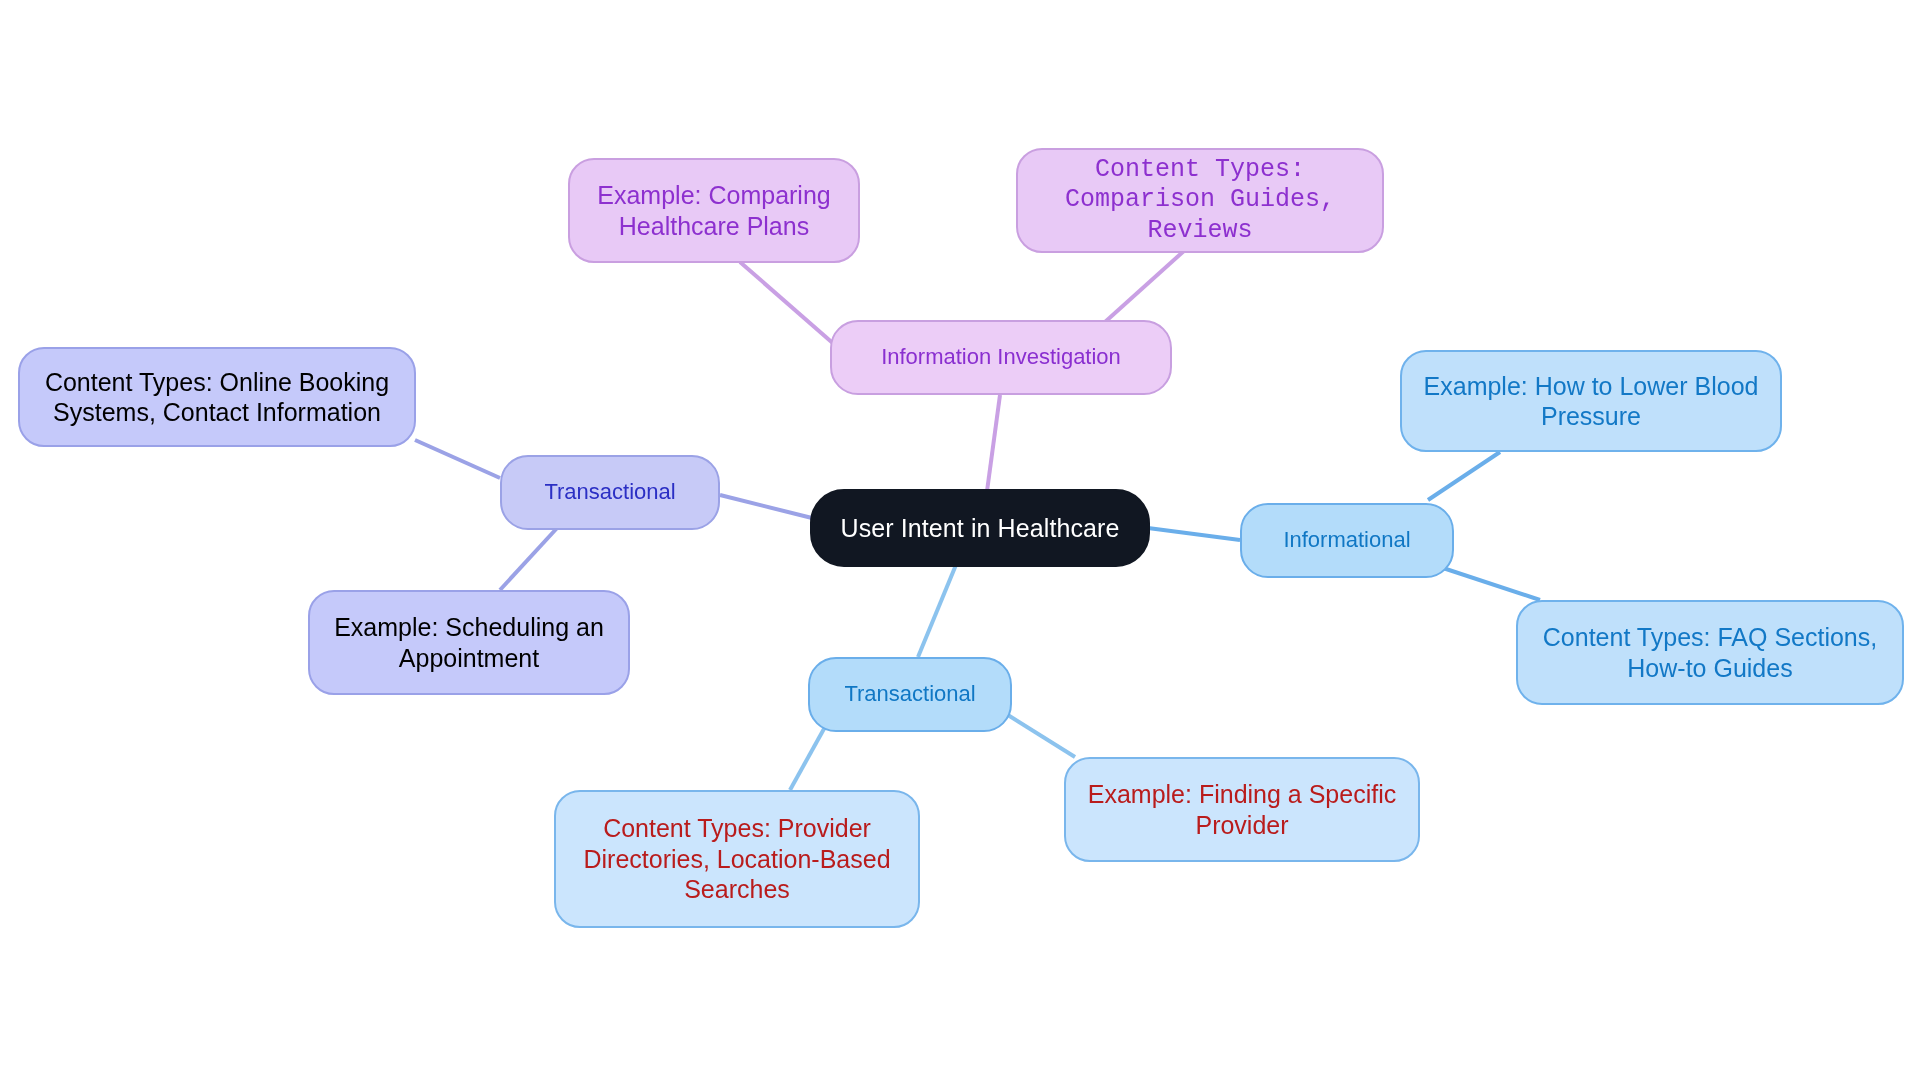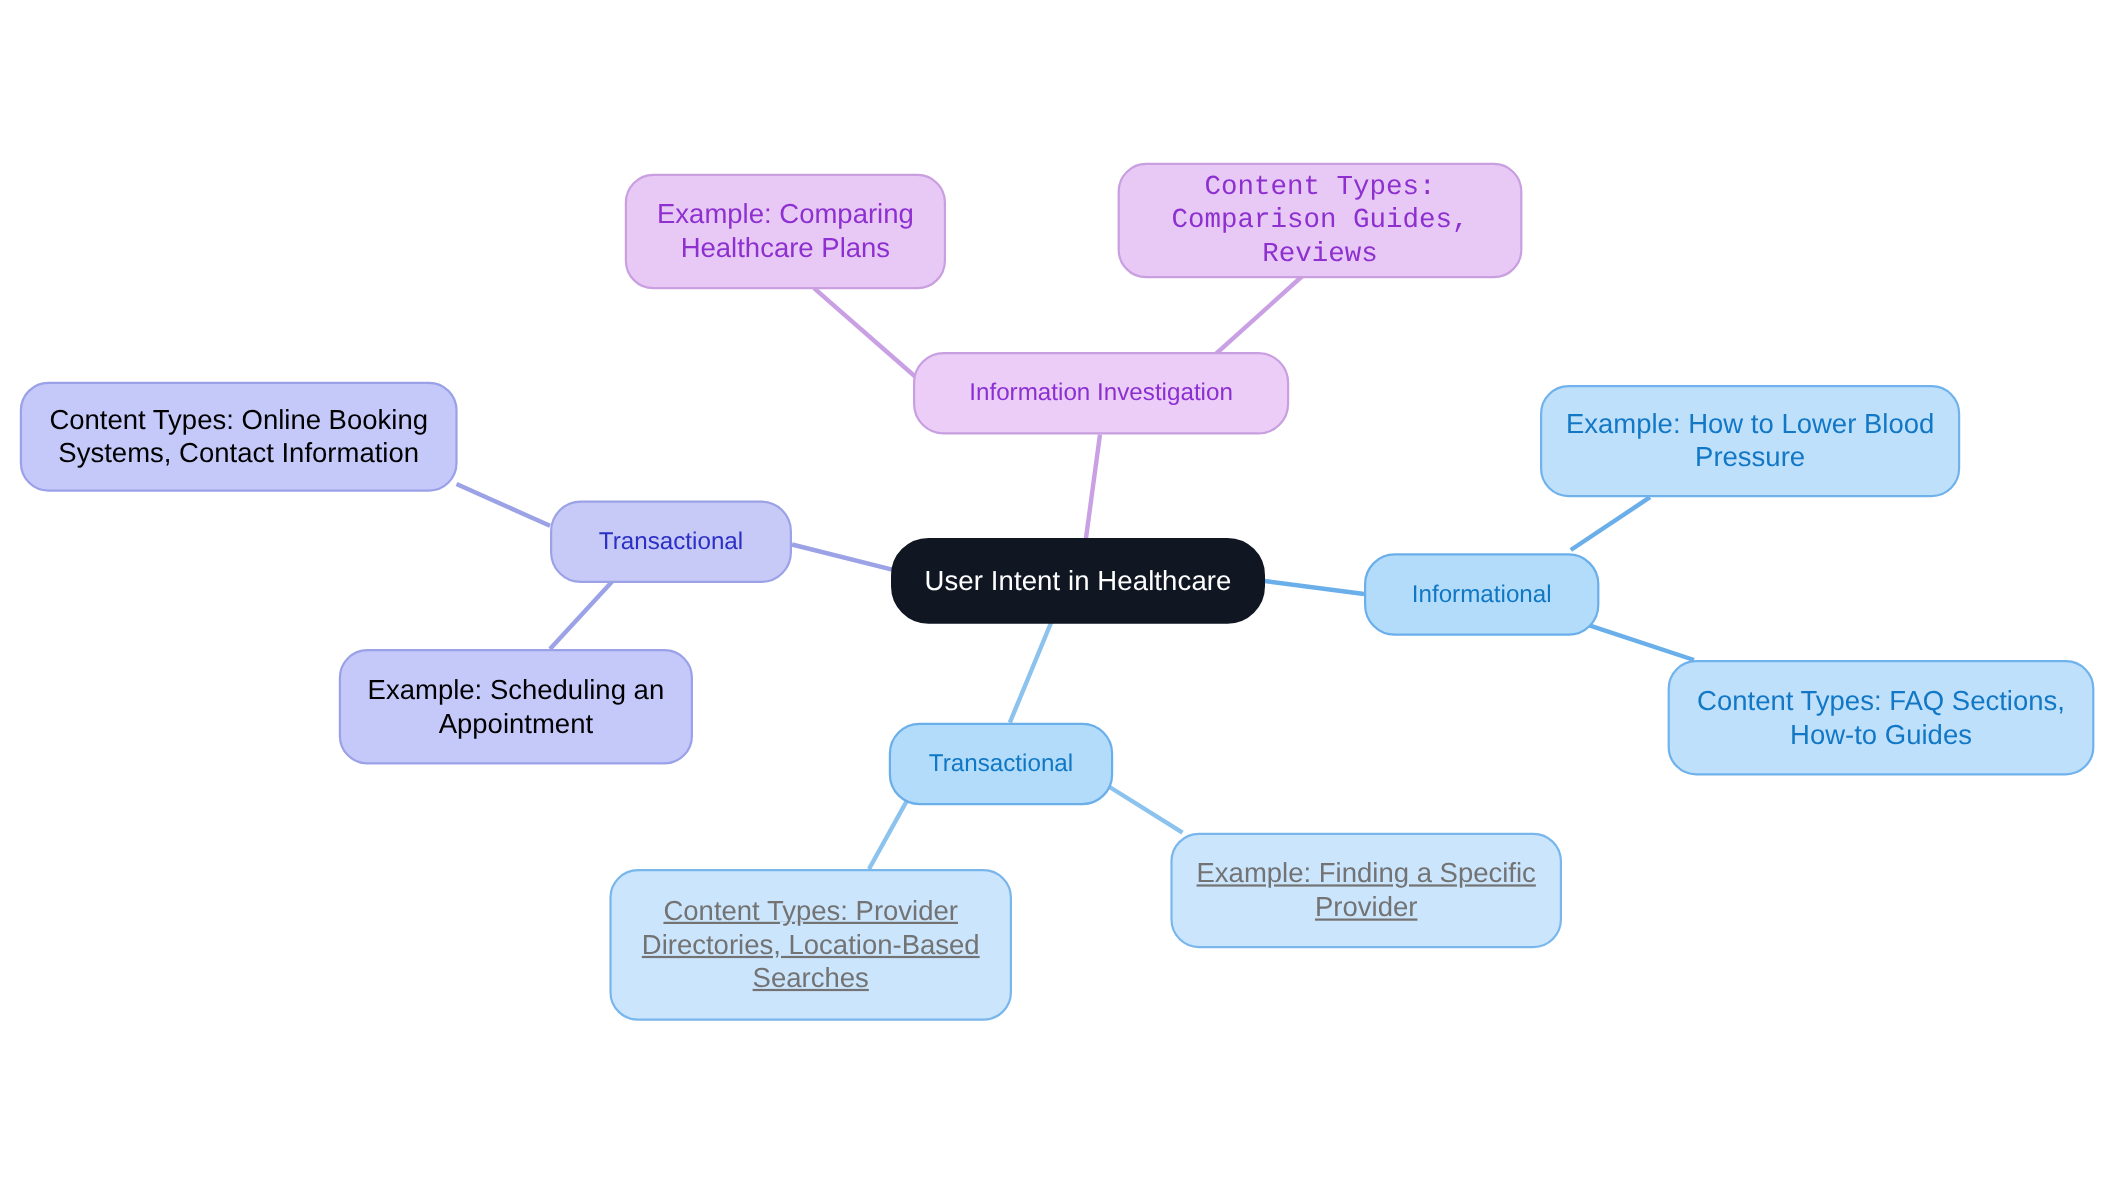--- a/index.html
+++ b/index.html
@@ -76,22 +76,21 @@
     color: #1077c4;
   }
   .c-blue-leaf {
     background: #bfe0fb;
     border-color: #6fb2ec;
     color: #1278c6;
   }
   .c-blue-leaf-soft {
     background: #cbe5fd;
     border-color: #79b6ec;
-    color: #737373;
-    text-decoration: underline;
+    color: #b91c1c;
   }
 </style>
 </head>
 <body>
 
 <div id="canvas">
 
   <svg id="edges" viewBox="0 0 1920 1083" preserveAspectRatio="none">
     <g>
       <line x1="985" y1="506" x2="1000" y2="395" stroke="#c9a0e4" stroke-width="4"></line>

